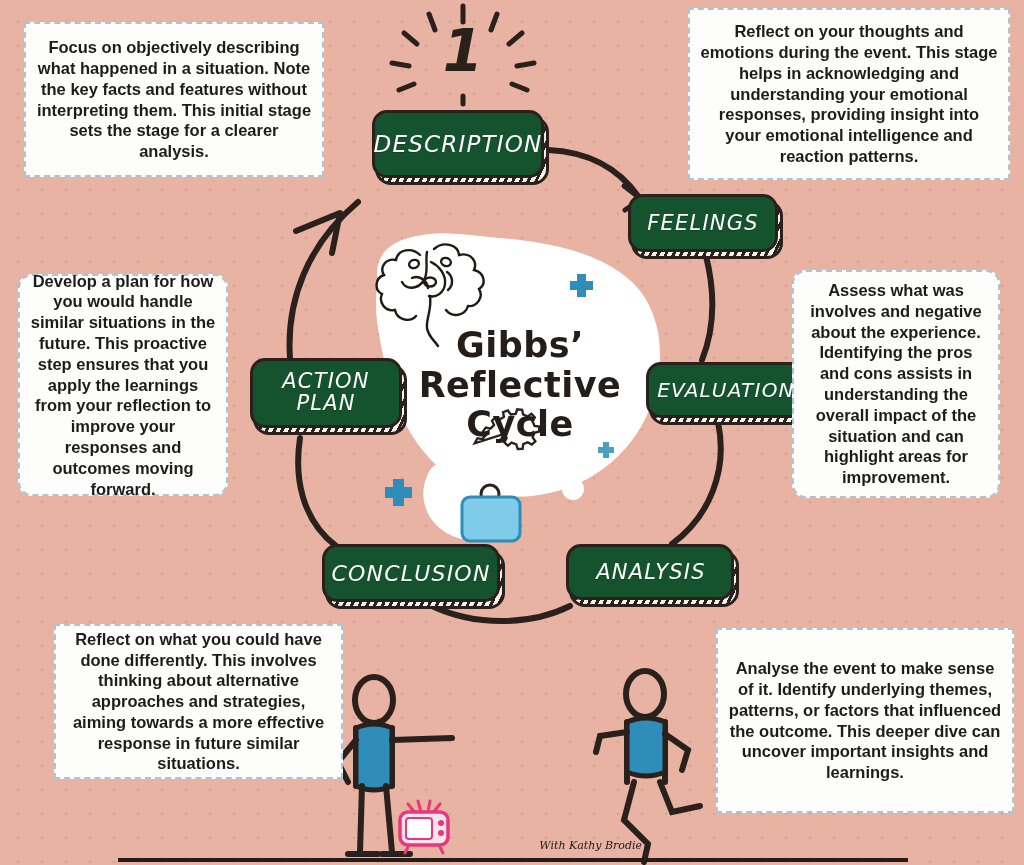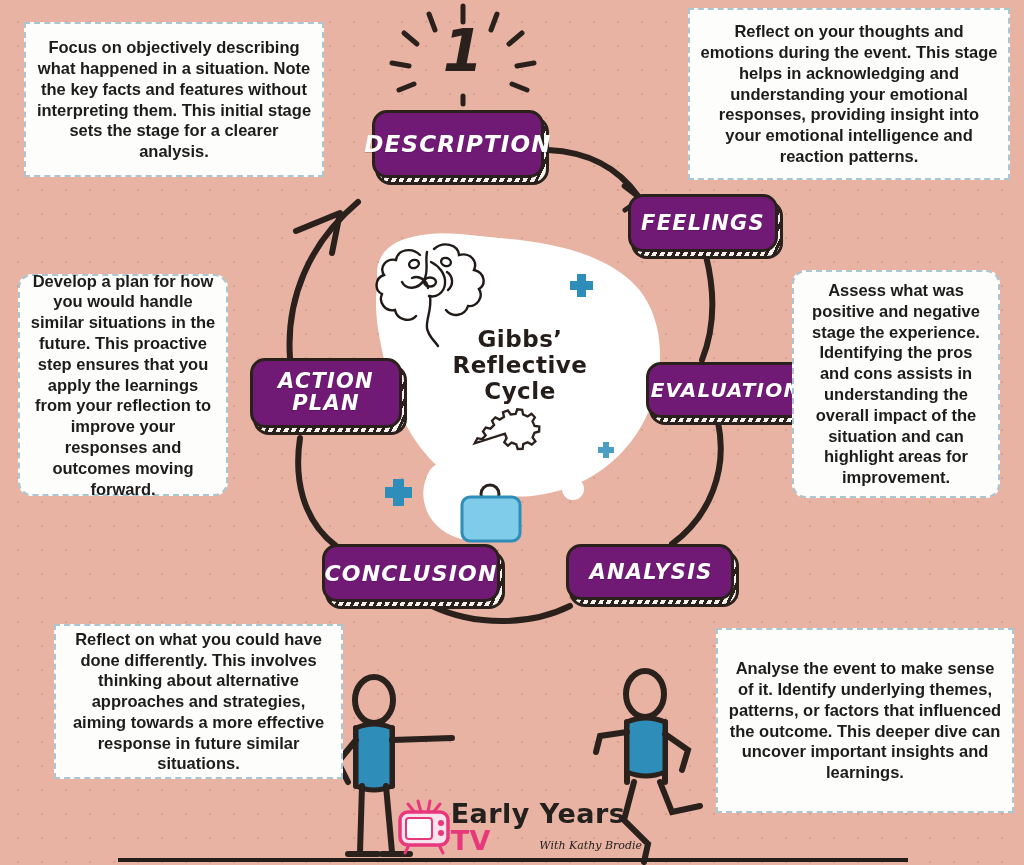--- a/index.html
+++ b/index.html
@@ -50,29 +50,29 @@
   }
   .node .shadowbox{
     position:absolute;left:3px;top:6px;right:-5px;bottom:-7px;
     border:3px solid #2A211D;
     border-radius:16px;
     background:repeating-linear-gradient(115deg,#2A211D 0 3px,#F6F1EC 3px 7px);
     z-index:0;
   }
   .node .chip{
     position:relative;z-index:1;
-    background:#701a75;
+    background:#14532d;
     border:3.5px solid #2A211D;
     border-radius:15px;
     color:#FFFFFF;
     display:flex;align-items:center;justify-content:center;
     text-align:center;
     width:100%;height:100%;
     font-family:"DejaVu Sans", sans-serif;
-    font-weight:bold;
+    font-weight:normal;
     font-style:italic;
     letter-spacing:1.2px;
     text-shadow:0 1px 0 rgba(0,0,0,.18);
     box-sizing:border-box;
     padding:0 6px;
   }
   .n-desc      {left:372px;top:110px;width:172px;height:68px;}
   .n-desc .chip{font-size:23px;}
   .n-feel      {left:628px;top:194px;width:150px;height:58px;}
   .n-feel .chip{font-size:21px;text-align:center;}
@@ -85,21 +85,21 @@
   .n-act       {left:250px;top:358px;width:152px;height:70px;}
   .n-act .chip {font-size:21px;line-height:1.04;}
 
   
   .centre{position:absolute;left:370px;top:218px;width:300px;height:330px;z-index:20;}
   .centre-title{
     position:absolute;left:0;right:0;top:108px;
     text-align:center;
     font-family:"DejaVu Sans", sans-serif;
     font-weight:bold;
-    font-size:23px;
+    font-size:35px;
     line-height:1.13;
     color:#241D19;
     letter-spacing:.5px;
     z-index:22;
     white-space:pre-line;
   }
   
   .brand{
     position:absolute;left:396px;top:800px;width:250px;height:56px;z-index:45;
     display:flex;align-items:flex-start;
@@ -279,25 +279,22 @@
   <div class="chip">CONCLUSION</div>
 </div>
 <div class="node n-act">
   <div class="shadowbox"></div>
   <div class="chip" style="white-space:pre-line">ACTION
 PLAN</div>
 </div>
 
 <div class="card c-tl">Focus on objectively describing what happened in a situation. Note the key facts and features without interpreting them. This initial stage sets the stage for a clearer analysis.</div>
 <div class="card c-tr">Reflect on your thoughts and emotions during the event. This stage helps in acknowledging and understanding your emotional responses, providing insight into your emotional intelligence and reaction patterns.</div>
-<div class="card c-r">Assess what was positive and negative stage the experience. Identifying the pros and cons assists in understanding the overall impact of the situation and can highlight areas for improvement.</div>
+<div class="card c-r">Assess what was involves and negative about the experience. Identifying the pros and cons assists in understanding the overall impact of the situation and can highlight areas for improvement.</div>
 <div class="card c-br">Analyse the event to make sense of it. Identify underlying themes, patterns, or factors that influenced the outcome. This deeper dive can uncover important insights and learnings.</div>
 <div class="card c-bl">Reflect on what you could have done differently. This involves thinking about alternative approaches and strategies, aiming towards a more effective response in future similar situations.</div>
 <div class="card c-l">Develop a plan for how you would handle similar situations in the future. This proactive step ensures that you apply the learnings from your reflection to improve your responses and outcomes moving forward.</div>
 
 <div class="brand">
   <div style="width:56px"></div>
-  <div class="brand-text">
-    <span>Early Years </span><span class="brand-tv">TV</span>
-  </div>
   <div class="brand-sub">With Kathy Brodie</div>
 </div>
 <div class="footline"></div>
 
 </body></html>

